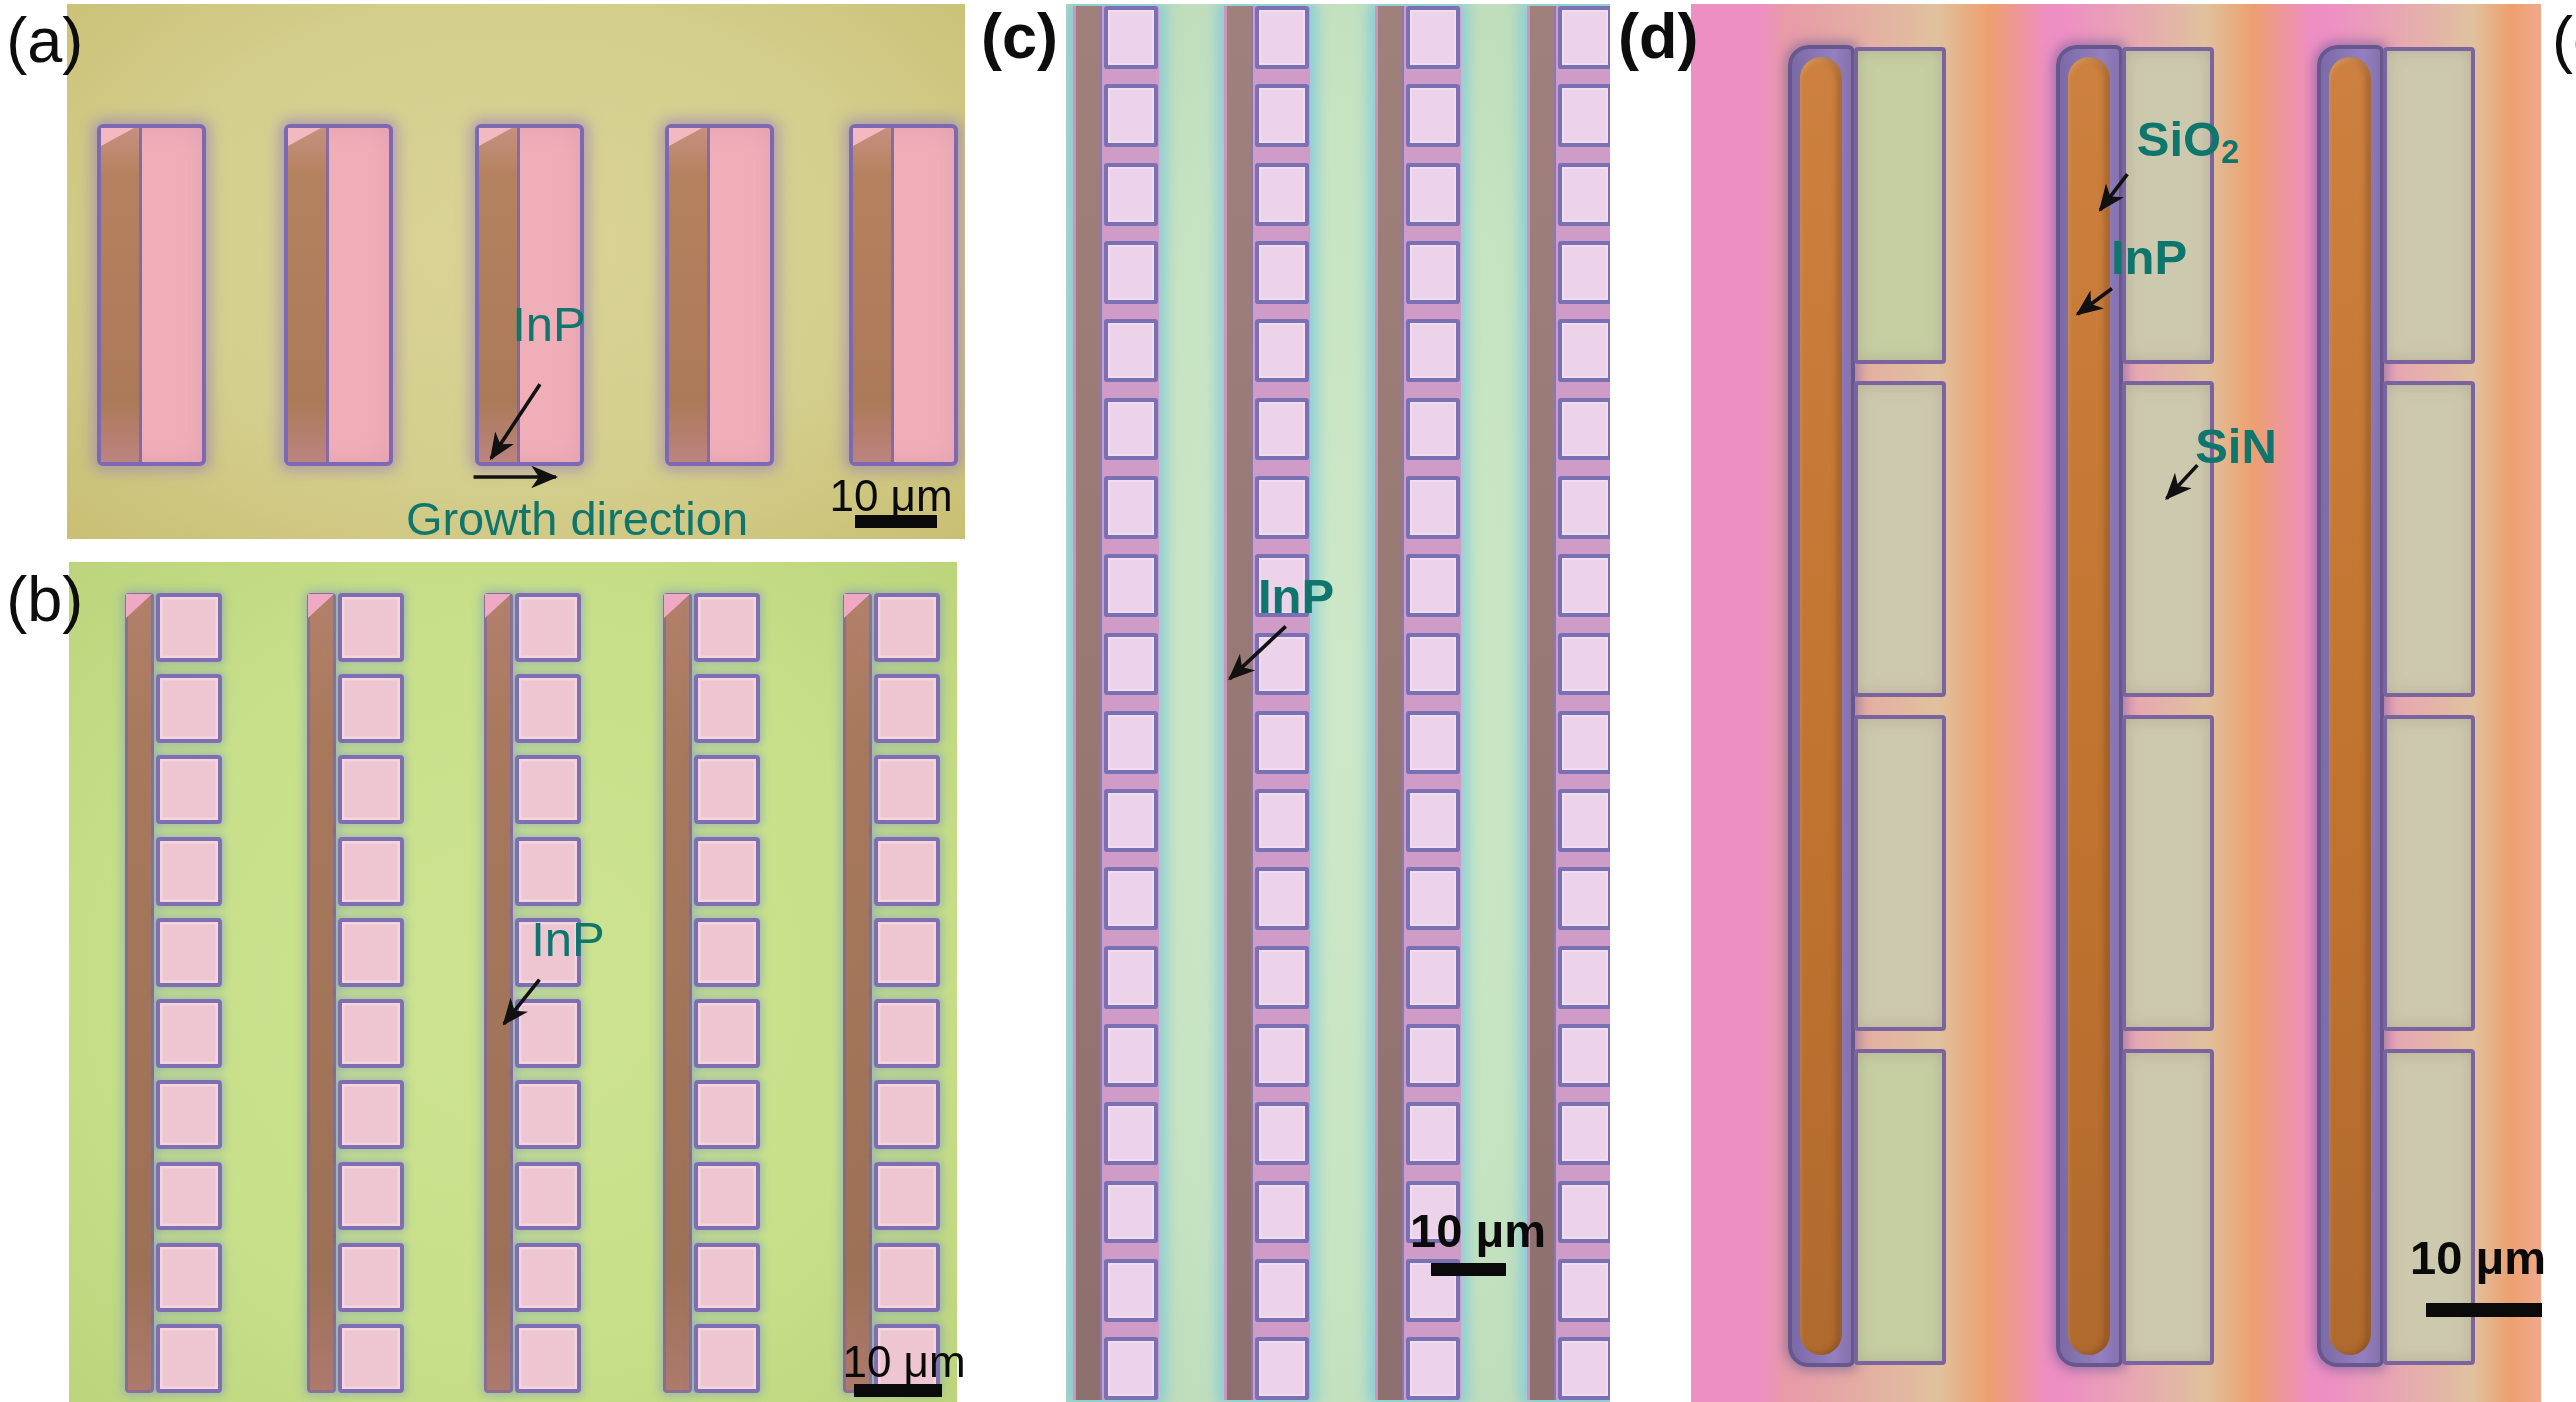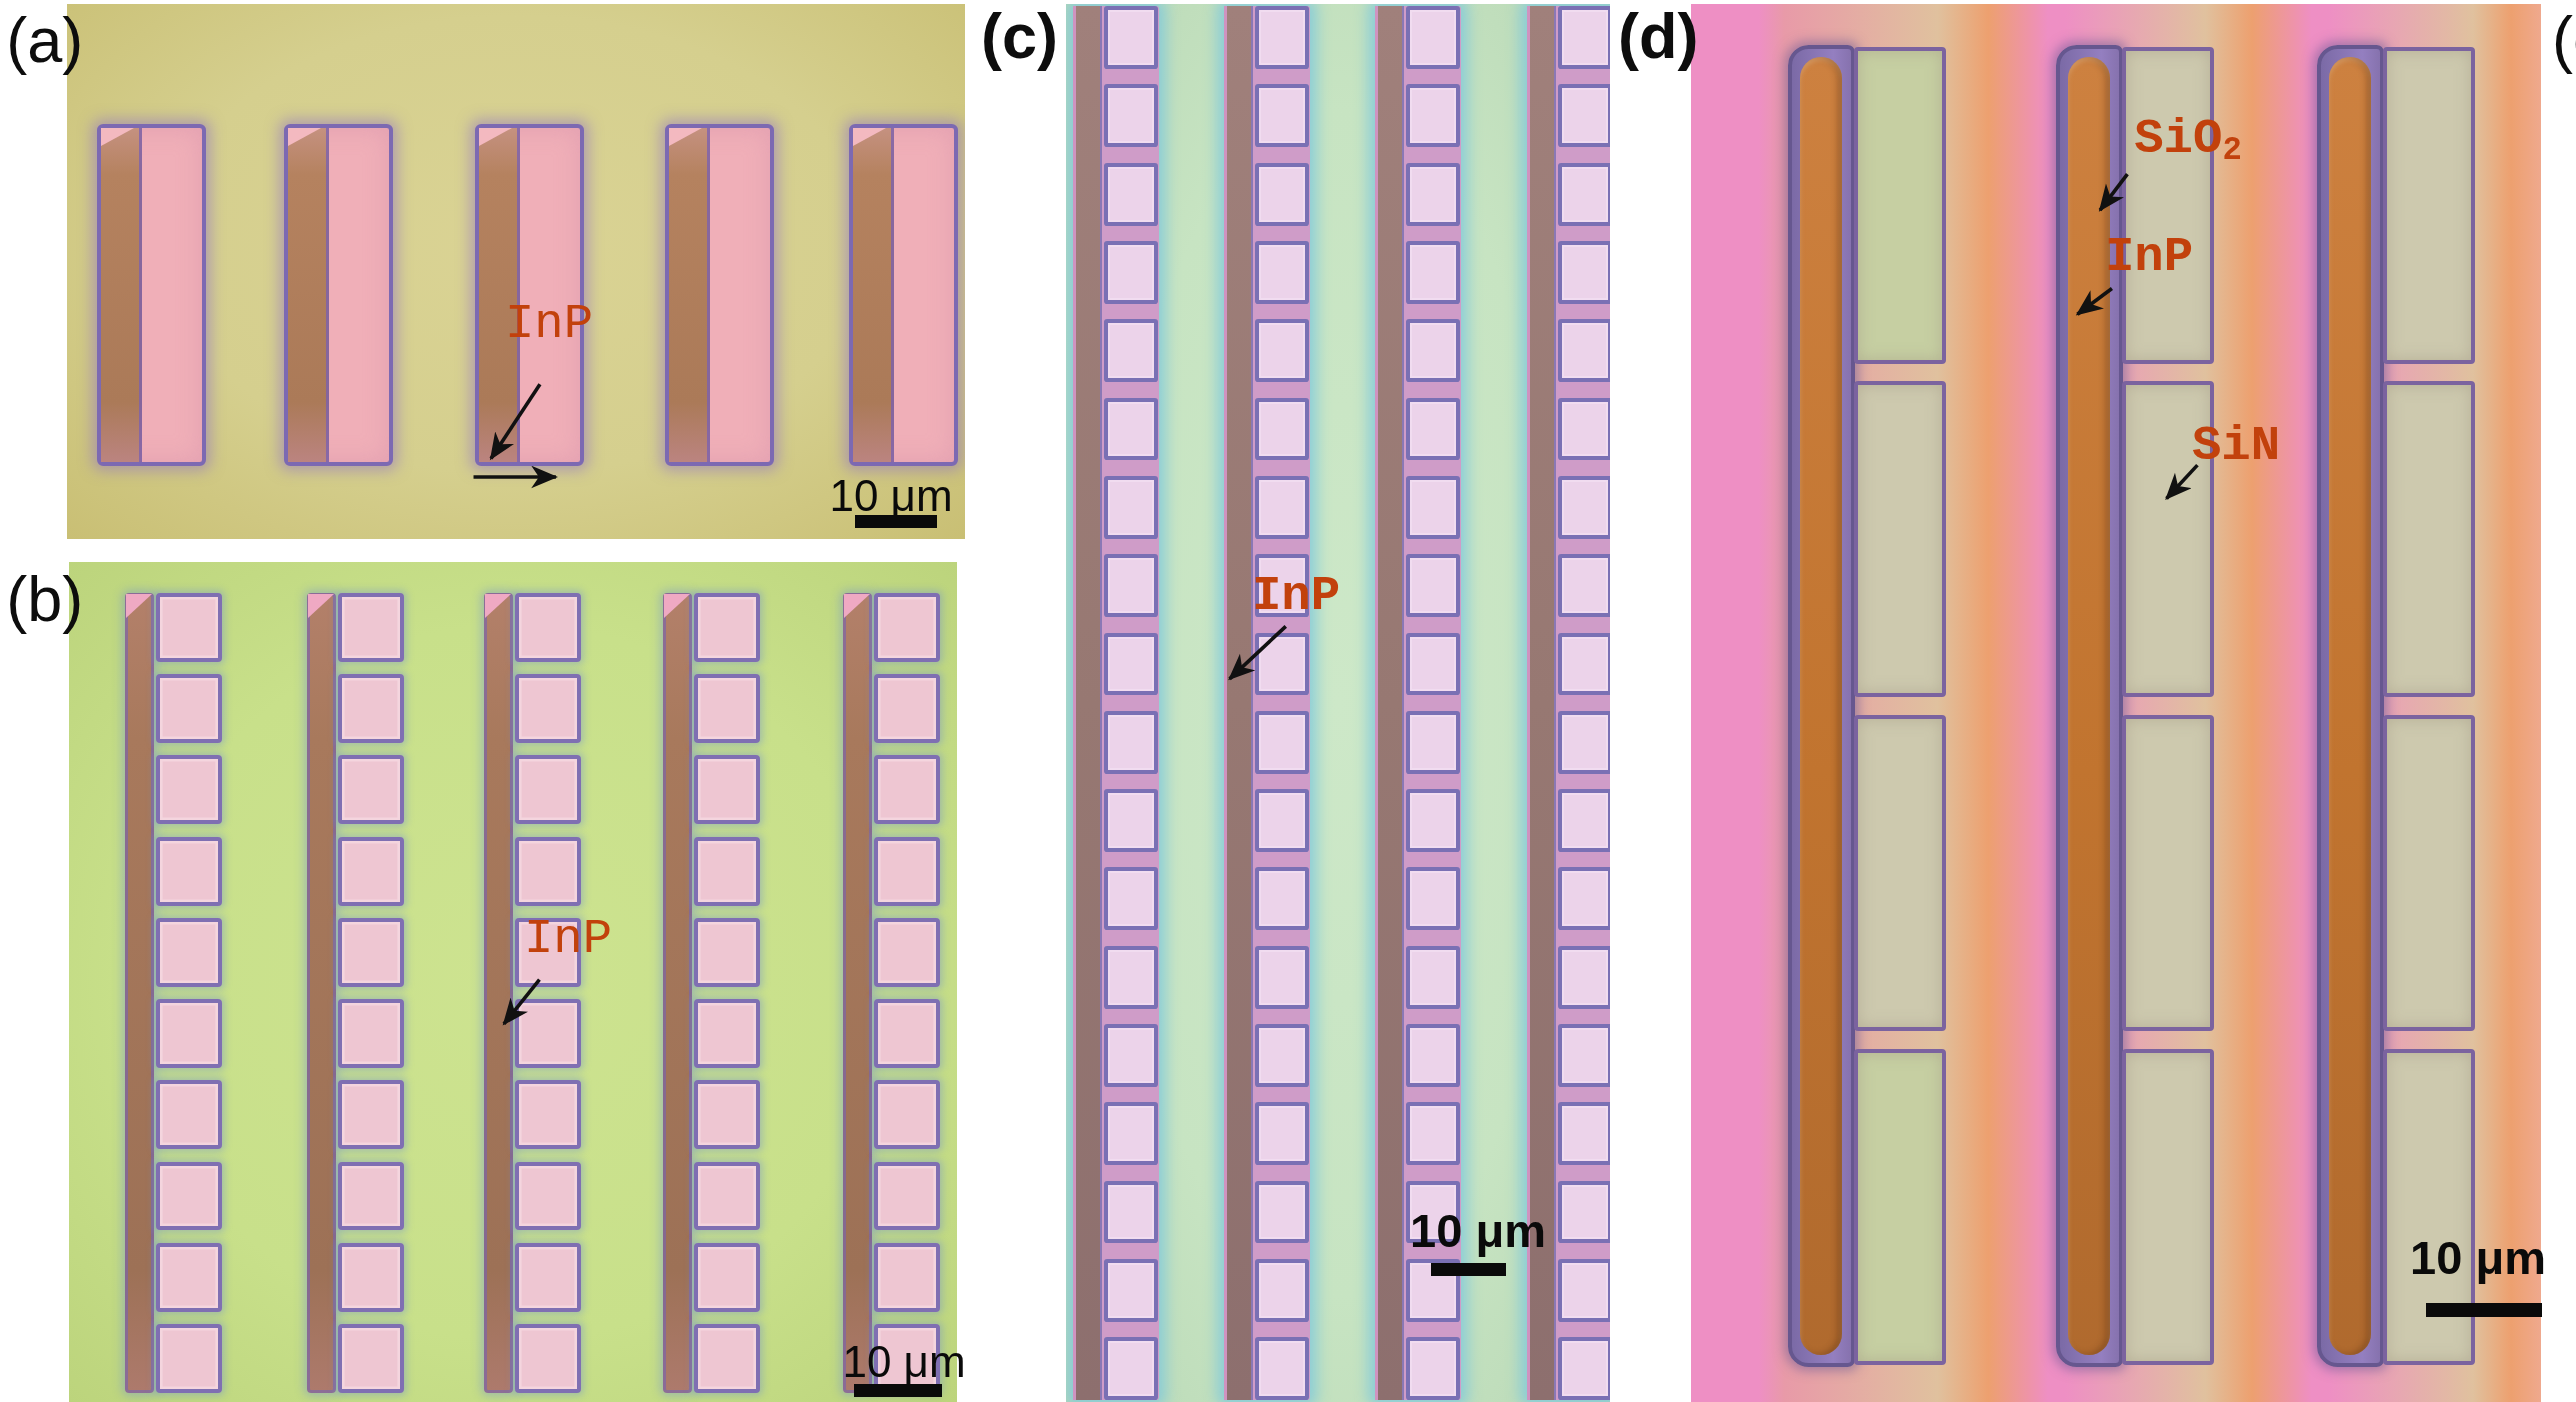--- a/index.html
+++ b/index.html
@@ -65,22 +65,22 @@
     box-shadow:0 0 10.3px 3.1px rgba(100,85,150,.5);}
   .strip-d-orange{position:absolute;left:8.2px;top:8.2px;bottom:8.2px;width:42px;border-radius:23px;
     background:linear-gradient(180deg,#cd8140 0%,#c1742f 55%,#b06a2e 100%);
     box-shadow:inset -4.1px 0 7.2px rgba(60,30,10,.35), inset 0 3.1px 5.2px rgba(255,220,180,.35);}
   .strip-d-cells{position:absolute;left:66px;top:2.1px;bottom:2.1px;width:92px;
     display:flex;flex-direction:column;gap:17.5px;}
   .cell-d{flex:1;box-sizing:border-box;background:#cdc9ae;border:4.6px solid #7b639f;border-radius:4.1px;
     box-shadow:inset 0 0 14.4px rgba(160,150,130,.5);}
 
   
-  .annot{position:absolute;font-size:49px;line-height:1;white-space:nowrap;color:#c2410c;
-    transform:translate(-50%,-50%);z-index:45;font-family:Liberation Mono, monospace;}
+  .annot{position:absolute;font-size:49px;line-height:1;white-space:nowrap;color:#0f766e;
+    transform:translate(-50%,-50%);z-index:45;}
   .annot .sub{font-size:66%;position:relative;bottom:-0.22em;}
   .scale-text{position:absolute;font-size:44px;line-height:1;white-space:nowrap;color:#0a0a0a;
     transform:translate(-50%,-50%);z-index:45;}
   .scale-bar{position:absolute;background:#0a0a0a;z-index:45;}
   #arrow-overlay{position:absolute;left:0;top:0;z-index:44;pointer-events:none;}
 </style>
 </head>
 <body>
 
 <div id="figure-root">
@@ -327,20 +327,21 @@
         <div class="strip-d-cells">
           <div class="cell-d"></div>
           <div class="cell-d"></div>
           <div class="cell-d"></div>
           <div class="cell-d"></div>
         </div>
       </div>
     </div>
 
   <div class="annot" style="left:549px;top:324px;">InP</div>
+  <div class="annot" style="left:577px;top:518px;font-size:47px;">Growth direction</div>
   <div class="annot" style="left:568px;top:939px;">InP</div>
   <div class="annot bold" style="left:1296px;top:596px;">InP</div>
   <div class="annot bold" style="left:2188px;top:139px;"><span>SiO</span><span class="sub">2</span></div>
   <div class="annot bold" style="left:2149px;top:257px;">InP</div>
   <div class="annot bold" style="left:2236px;top:446px;">SiN</div>
 
   <div class="scale-text" style="left:891px;top:496px;">10 μm</div>
   <div class="scale-bar" style="left:855px;top:515px;width:82px;height:13.4px;"></div>
   <div class="scale-text" style="left:904px;top:1362px;">10 μm</div>
   <div class="scale-bar" style="left:854px;top:1384px;width:88px;height:13.4px;"></div>

